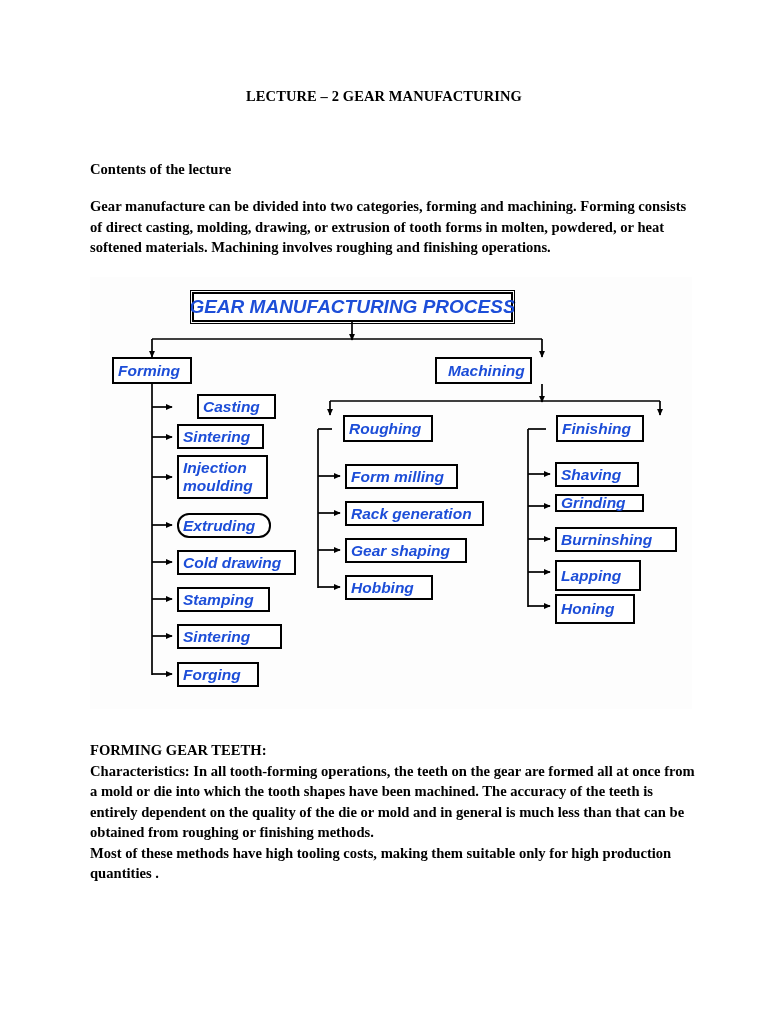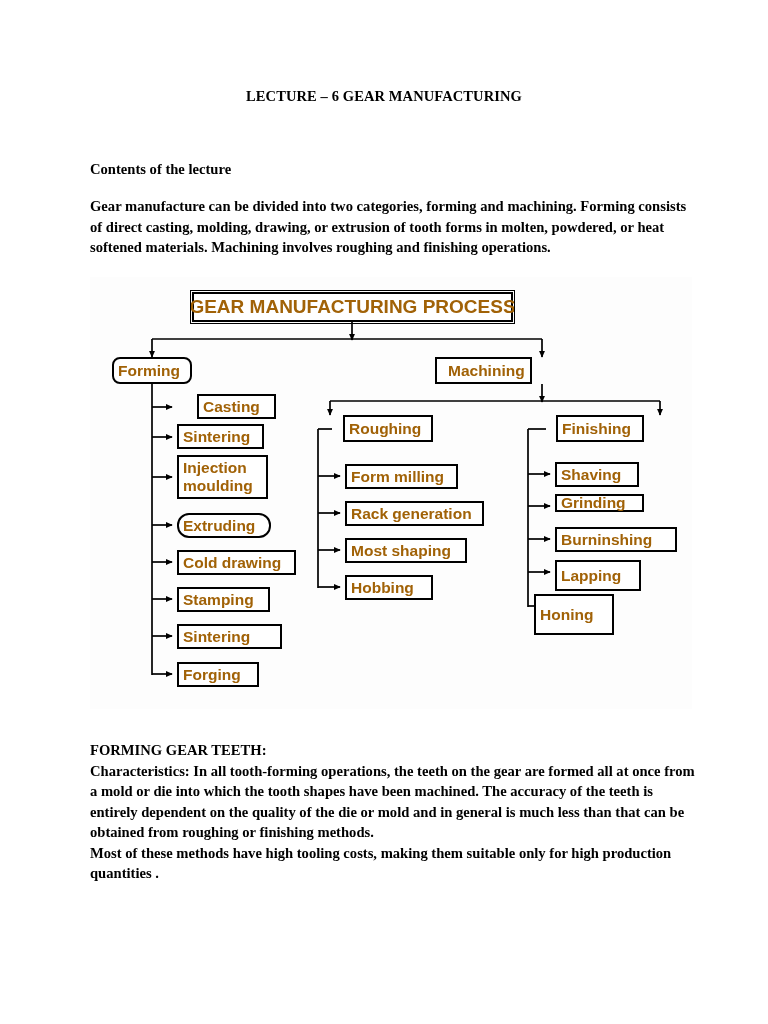--- a/index.html
+++ b/index.html
@@ -77,46 +77,47 @@
   }
 
   .node {
     position: absolute;
     box-sizing: border-box;
     background: #ffffff;
     border: 2px solid #000000;
     font-weight: bold;
     font-size: 15.5px;
     line-height: 17px;
-    color: #a16207;
+    color: #1d4ed8;
     display: flex;
     align-items: center;
     padding: 1px 4px 2px 4px;
     white-space: pre;
+    font-style: italic;
   }
   .node.root {
     border: 2px solid #000000;
     outline: 1px solid #000000;
     outline-offset: 1px;
     font-size: 19px;
     justify-content: center;
     padding-bottom: 3px;
   }
   .node.two-line {
     white-space: pre-line;
     line-height: 18px;
     align-items: center;
   }
 </style>
 </head>
 <body>
 
 <div class="page">
 
-  <div class="doc-title">LECTURE – 6 GEAR MANUFACTURING</div>
+  <div class="doc-title">LECTURE – 2 GEAR MANUFACTURING</div>
 
   <div class="text-block" id="contents-heading">Contents of the lecture</div>
 
   <div class="text-block" id="intro-paragraph">Gear manufacture can be divided into two categories, forming and machining. Forming consists of direct casting, molding, drawing, or extrusion of tooth forms in molten, powdered, or heat softened materials.  Machining involves roughing and finishing operations.</div>
 
   <div class="diagram">
 
     <svg viewBox="0 0 602 432" xmlns="http://www.w3.org/2000/svg">
       <defs>
         <marker id="ah" markerWidth="7" markerHeight="7" refX="6.2" refY="3" orient="auto" markerUnits="userSpaceOnUse">
@@ -160,48 +161,48 @@
         <line x1="438" y1="197" x2="460" y2="197" marker-end="url(#ah)"></line>
         <line x1="438" y1="229" x2="460" y2="229" marker-end="url(#ah)"></line>
         <line x1="438" y1="262" x2="460" y2="262" marker-end="url(#ah)"></line>
         <line x1="438" y1="295" x2="460" y2="295" marker-end="url(#ah)"></line>
         <line x1="438" y1="329" x2="460" y2="329" marker-end="url(#ah)"></line>
       </g>
     </svg>
 
     <div class="node root" style="left:102px; top:15px; width:321px; height:30px;">GEAR MANUFACTURING PROCESS</div>
 
-    <div class="node" style="left:22px; top:80px; width:80px; height:27px;border-radius:8px;">Forming</div>
+    <div class="node" style="left:22px; top:80px; width:80px; height:27px;">Forming</div>
 
     <div class="node" style="left:345px; top:80px; width:97px; height:27px;padding-left:11px;">Machining</div>
 
     <div class="node" style="left:253px; top:138px; width:90px; height:27px;">Roughing</div>
 
     <div class="node" style="left:466px; top:138px; width:88px; height:27px;">Finishing</div>
 
     <div class="node" style="left:87px; top:117px; width:79px; height:25px;margin-left:20px;">Casting</div>
     <div class="node" style="left:87px; top:147px; width:87px; height:25px;">Sintering</div>
     <div class="node two-line" style="left:87px; top:178px; width:91px; height:44px;">Injection
 moulding</div>
     <div class="node" style="left:87px; top:236px; width:94px; height:25px;border-radius:12px;">Extruding</div>
     <div class="node" style="left:87px; top:273px; width:119px; height:25px;">Cold drawing</div>
     <div class="node" style="left:87px; top:310px; width:93px; height:25px;">Stamping</div>
     <div class="node" style="left:87px; top:347px; width:105px; height:25px;">Sintering</div>
     <div class="node" style="left:87px; top:385px; width:82px; height:25px;">Forging</div>
 
     <div class="node" style="left:255px; top:187px; width:113px; height:25px;">Form milling</div>
     <div class="node" style="left:255px; top:224px; width:139px; height:25px;">Rack generation</div>
-    <div class="node" style="left:255px; top:261px; width:122px; height:25px;">Most shaping</div>
+    <div class="node" style="left:255px; top:261px; width:122px; height:25px;">Gear shaping</div>
     <div class="node" style="left:255px; top:298px; width:88px; height:25px;">Hobbing</div>
 
     <div class="node" style="left:465px; top:185px; width:84px; height:25px;">Shaving</div>
     <div class="node" style="left:465px; top:217px; width:89px; height:18px;">Grinding</div>
     <div class="node" style="left:465px; top:250px; width:122px; height:25px;">Burninshing</div>
     <div class="node" style="left:465px; top:283px; width:86px; height:31px;">Lapping</div>
-    <div class="node" style="left:444px; top:317px; width:80px; height:41px;">Honing</div>
+    <div class="node" style="left:465px; top:317px; width:80px; height:30px;">Honing</div>
 
   </div>
 
   <div class="text-block" id="bottom-section">
     <div class="para">FORMING GEAR TEETH:</div>
     <div class="para">Characteristics: In all tooth-forming operations, the teeth on the gear are formed all at once from a mold or die into which the tooth shapes have been machined.  The accuracy of the teeth is entirely dependent on the quality of the die or mold and in general is much less than that can be obtained from roughing or finishing methods.</div>
     <div class="para">Most of these methods have high tooling costs, making them suitable only for high production quantities .</div>
   </div>
 
 </div>

